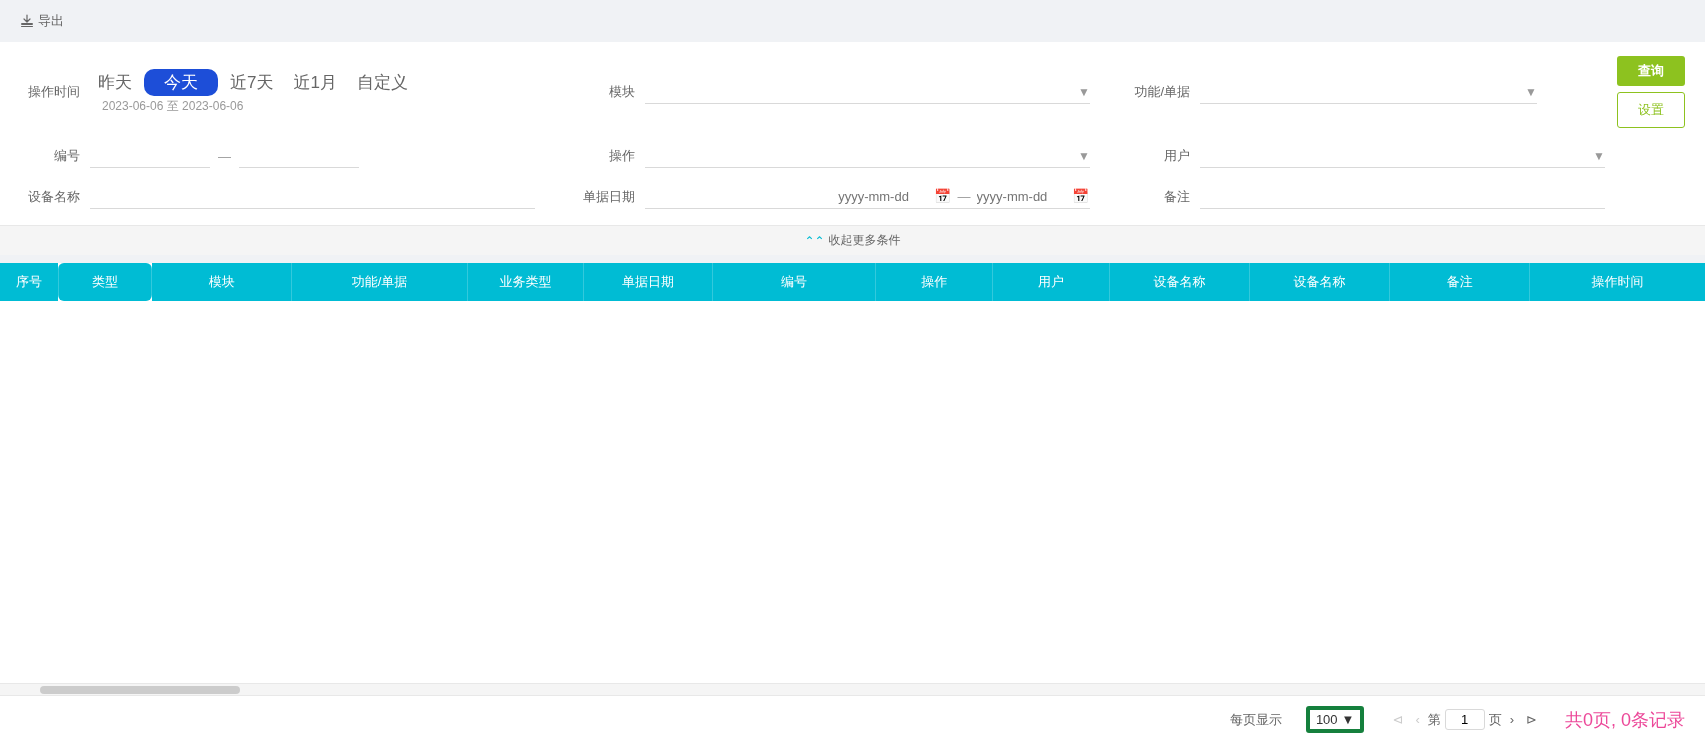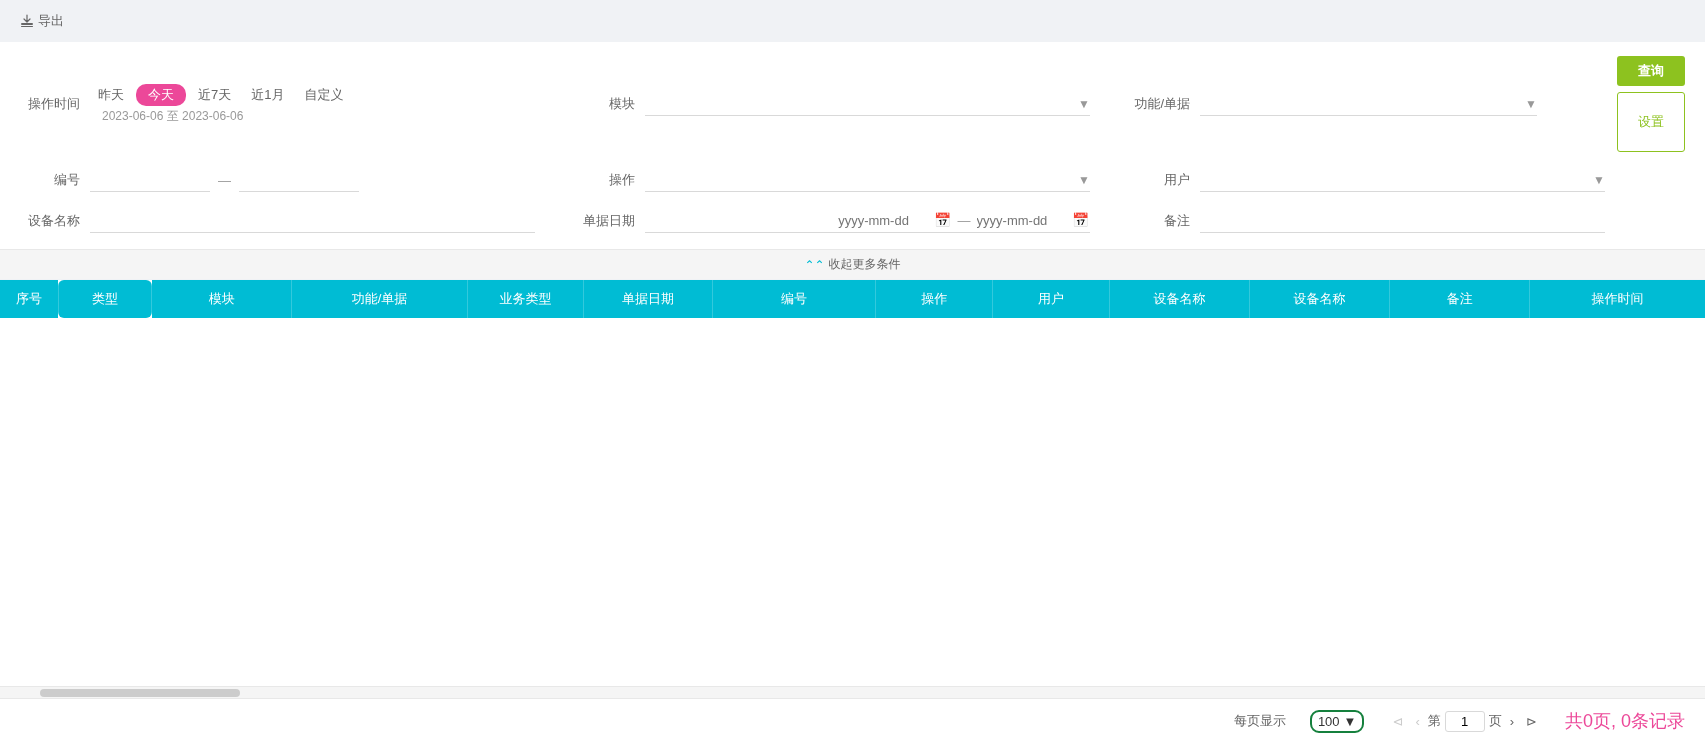--- a/index.html
+++ b/index.html
@@ -11,57 +11,57 @@
     .page-header { display: flex; align-items: center; justify-content: space-between; padding: 12px 20px; background: #f0f2f5; }
     .page-title-area { display: flex; align-items: baseline; gap: 12px; }
     .page-title { font-size: 18px; font-weight: bold; color: #333; }
     .page-subtitle { font-size: 12px; color: #999; }
     .export-btn { display: flex; align-items: center; gap: 4px; color: #666; font-size: 13px; cursor: pointer; border: none; background: none; }
     .filter-label { color: #666; min-width: 60px; text-align: right; margin-right: 10px; white-space: nowrap; }
     .filter-input { border: none; border-bottom: 1px solid #d9d9d9; outline: none; padding: 4px 0; font-size: 13px; color: #333; background: transparent; width: 100%; }
     .filter-input::placeholder { color: #bbb; }
 
     .time-btns { display: flex; align-items: center; gap: 4px; }
-    .time-btn { padding: 2px 8px; border: none; background: none; cursor: pointer; color: #666; font-size: 13px; border-radius: 10px; }
-    .time-btn.active { background: #ec4899; color: #fff; border-radius: 10px; padding: 2px 12px; }
+    .time-btn { padding: 2px 8px; border: none; background: none; cursor: pointer; color: #666; font-size: 17px; border-radius: 10px; }
+    .time-btn.active { background: #1d4ed8; color: #fff; border-radius: 10px; padding: 2px 20px; }
     .time-date-range { font-size: 12px; color: #999; margin-left: 12px; }
 
     .select-wrapper { position: relative; display: flex; align-items: center; width: 100%; border-bottom: 1px solid #d9d9d9; }
     .select-field { border: none; outline: none; font-size: 13px; color: #333; background: transparent; width: 100%; padding: 4px 0; appearance: none; cursor: pointer; }
     .chevron-icon { color: #999; font-size: 12px; position: absolute; right: 0; pointer-events: none; }
 
     .number-range { display: flex; align-items: center; gap: 8px; flex: 1; }
     .number-range .filter-input { flex: 1; }
     .range-dash { color: #999; }
 
     .date-range-field { display: flex; align-items: center; gap: 6px; border-bottom: 1px solid #d9d9d9; padding: 4px 0; flex: 1; justify-content: flex-end; }
     .date-input { border: none; outline: none; font-size: 13px; color: #bbb; background: transparent; width: 90px; }
     .cal-icon { color: #00bcd4; font-size: 14px; cursor: pointer; }
 
     .action-btns { display: flex; flex-direction: column; gap: 6px; margin-left: 20px; }
     .query-btn { background: #8dc21f; color: #fff; border: none; padding: 6px 20px; border-radius: 3px; cursor: pointer; font-size: 13px; font-weight: bold; }
-    .settings-btn { background: #fff; color: #8dc21f; border: 1px solid #8dc21f; padding: 20px 20px; border-radius: 3px; cursor: pointer; font-size: 13px; }
+    .settings-btn { background: #fff; color: #8dc21f; border: 1px solid #8dc21f; padding: 8px 20px; border-radius: 3px; cursor: pointer; font-size: 13px; }
 
     .collapse-bar { display: flex; align-items: center; justify-content: center; background: #f5f5f5; padding: 6px; cursor: pointer; color: #666; font-size: 12px; gap: 4px; border-top: 1px solid #e8e8e8; }
 
     
-    .table-container { background: #fff; margin-top: 1px; flex: 1; overflow: hidden; }
+    .table-container { background: #fff; margin-top: 8px; flex: 1; overflow: hidden; }
     .data-table { width: 100%; border-collapse: collapse; table-layout: fixed; }
     .data-table thead tr { background: #00bcd4; }
     .data-table th { color: #fff; font-weight: normal; font-size: 13px; padding: 10px 8px; text-align: center; white-space: nowrap; border-right: 1px solid rgba(255,255,255,0.2); }
     .data-table th:last-child { border-right: none; }
 
     
     .scroll-area { height: 12px; background: #f5f5f5; border-top: 1px solid #e8e8e8; position: relative; overflow-x: auto; }
     .scroll-thumb { height: 8px; background: #ccc; border-radius: 4px; width: 200px; margin: 2px 40px; }
 
     
     .pagination { display: flex; align-items: center; justify-content: flex-end; padding: 10px 20px; background: #fff; gap: 24px; border-top: 1px solid #e8e8e8; }
     .per-page-label { color: #666; font-size: 13px; }
-    .per-page-select { border: 2px solid #15803d; border-radius: 9px; padding: 2px 6px; font-size: 13px; background: #fff; display: flex; align-items: center; gap: 4px; cursor: pointer; }
+    .per-page-select { border: 4px solid #15803d; border-radius: 3px; padding: 2px 6px; font-size: 13px; background: #fff; display: flex; align-items: center; gap: 4px; cursor: pointer; }
     .page-nav { display: flex; align-items: center; gap: 4px; }
     .page-nav-btn { border: none; background: none; color: #666; font-size: 13px; cursor: pointer; padding: 2px 4px; }
     .page-nav-btn:disabled { color: #ccc; cursor: default; }
     .page-info { display: flex; align-items: center; gap: 4px; color: #666; font-size: 13px; }
     .page-input { border: 1px solid #d9d9d9; border-radius: 3px; width: 40px; text-align: center; padding: 2px 4px; font-size: 13px; }
     .total-info { color: #ec4899; font-size: 18px; }
 
     .filter-section { background: #fff; padding: 0; }
     .filter-inner { padding: 14px 20px 0 20px; }
     .filter-row-group { display: grid; grid-template-columns: 1fr 1fr 1fr; gap: 0; align-items: center; margin-bottom: 16px; }

